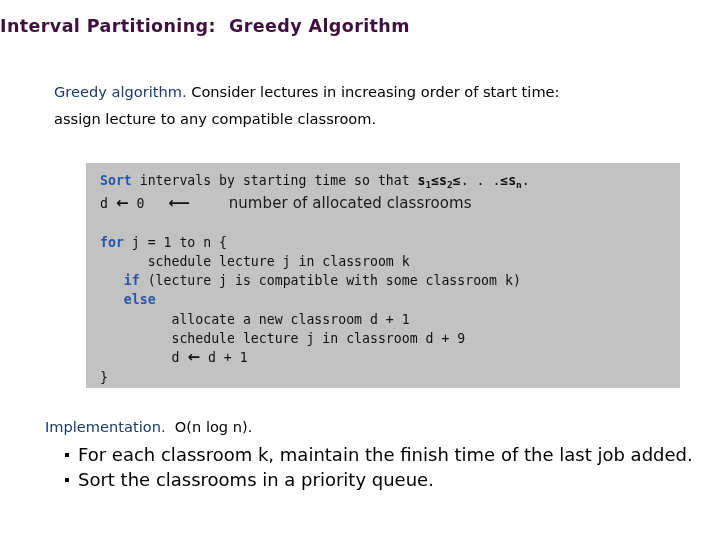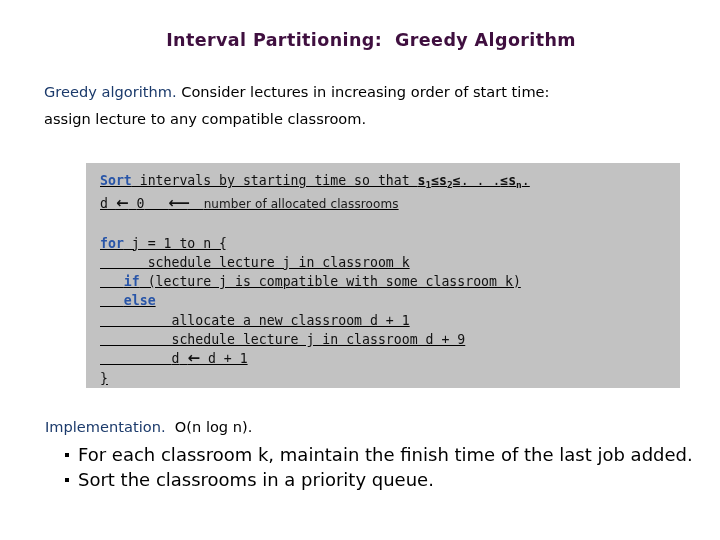--- a/index.html
+++ b/index.html
@@ -21,34 +21,33 @@
     width: 720px;
     height: 540px;
   }
 
   
   .slide-title {
     position: absolute;
     left: 0;
     top: 16px;
     width: 576px;
-    text-align: right;
+    text-align: left;
     font-family: "DejaVu Sans", sans-serif;
     font-size: 17.5px;
     font-weight: 600;
     color: #3f0f3f;
     letter-spacing: 0.4px;
     white-space: pre;
-    margin-top: 14px;
   }
 
   
   .intro {
     position: absolute;
-    left: 44px;
+    left: 54px;
     top: 78px;
     width: 640px;
     font-family: "DejaVu Sans", sans-serif;
     font-size: 14.6px;
     line-height: 27px;
     color: #000000;
   }
   .lead-blue {
     color: #1b3a6b;
   }
@@ -56,21 +55,20 @@
   
   .code-box {
     position: absolute;
     left: 86px;
     top: 163px;
     width: 594px;
     height: 225px;
     background: #c2c2c2;
     box-sizing: border-box;
     padding: 8px 0 0 14px;
-    text-decoration: underline;
   }
   .code {
     font-family: "DejaVu Sans Mono", "Liberation Mono", monospace;
     font-size: 13.2px;
     line-height: 19.3px;
     color: #111111;
     white-space: pre;
   }
   .kw {
     color: #2855a8;
@@ -95,23 +93,24 @@
     font-weight: bold;
   }
   .annot-arrow {
     font-family: "DejaVu Sans", sans-serif;
     font-size: 15px;
     font-weight: bold;
     letter-spacing: -2px;
   }
   .annot-text {
     font-family: "DejaVu Sans", sans-serif;
-    font-size: 12px;
+    font-size: 15px;
     color: #1a1a1a;
     letter-spacing: 0.1px;
+    margin-left: 25px;
   }
   .blank-line {
     height: 19.3px;
   }
 
   
   .impl {
     position: absolute;
     left: 45px;
     top: 416px;

